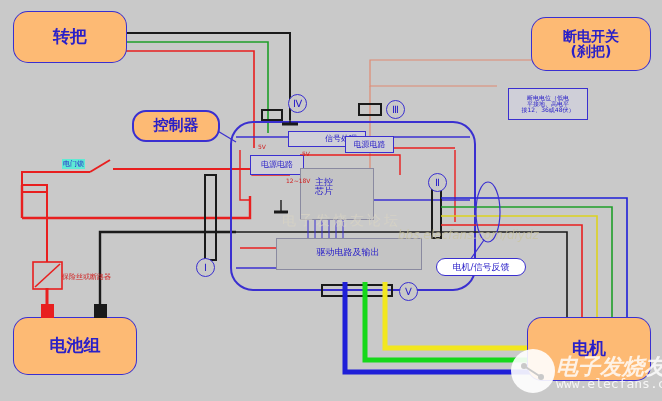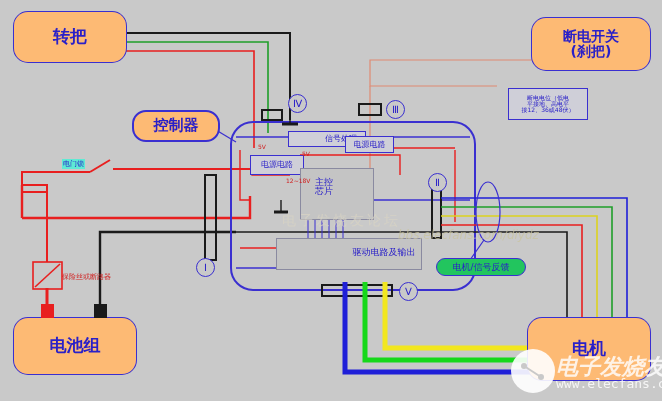--- a/index.html
+++ b/index.html
@@ -6,21 +6,21 @@
   #stage{position:relative;width:662px;height:401px;background:#c9c9c9;overflow:hidden;
          font-family:"DejaVu Sans","Liberation Sans",sans-serif;}
   svg.layer{position:absolute;left:0;top:0;width:662px;height:401px;}
   .lbl{position:absolute;color:#2a20c8;white-space:nowrap;}
   .boxlbl{position:absolute;border:2px solid #3a2fd0;border-radius:14px;background:#fdba74;
           color:#2a20c8;display:flex;align-items:center;justify-content:center;text-align:center;
           font-weight:bold;line-height:1.05;}
   .tinybox{position:absolute;border:1px solid #3a2fd0;background:#cfcfd8;color:#2a20c8;
            display:flex;align-items:center;justify-content:center;text-align:center;line-height:1.0;}
   .plainbox{position:absolute;border:1px solid #8a8aa0;background:#c4c4c4;}
-  .pill{position:absolute;border:1px solid #3a2fd0;border-radius:9px;background:#22c55e;
+  .pill{position:absolute;border:1px solid #3a2fd0;border-radius:9px;background:#ffffff;
         color:#2a20c8;display:flex;align-items:center;justify-content:center;white-space:nowrap;}
   .rn{position:absolute;width:17px;height:17px;border:1px solid #3a2fd0;border-radius:50%;
       color:#2a20c8;display:flex;align-items:center;justify-content:center;font-size:10px;
       font-family:"Liberation Serif",serif;background:#c9c9c9;}
   .title{position:absolute;color:#2a20c8;font-weight:bold;font-style:italic;
          font-family:"DejaVu Serif","Liberation Serif",serif;}
   .vtxt{position:absolute;color:#d02020;font-size:6px;white-space:nowrap;}
   .wm{position:absolute;color:#fff;opacity:.82;white-space:nowrap;pointer-events:none;}
   .wmfaint{position:absolute;color:#d9d4c4;opacity:.72;white-space:nowrap;}
 </style>
@@ -145,21 +145,21 @@
   <div class="tinybox" style="left:250px;top:155px;width:52px;height:18px;font-size:8px;">电源电路</div>
 
 
   <div class="plainbox" style="left:300px;top:168px;width:72px;height:50px;"></div>
   <div style="position:absolute;left:300px;top:178px;width:48px;color:#2a20c8;font-size:9px;text-align:center;line-height:1.05;">
     <div>主控</div>
     <div>芯片</div>
   </div>
 
   <div class="plainbox" style="left:276px;top:238px;width:144px;height:30px;"></div>
-  <div style="position:absolute;left:276px;top:246px;width:144px;color:#2a20c8;font-size:9px;text-align:center;padding-left:36px;">驱动电路及输出</div>
+  <div style="position:absolute;left:276px;top:246px;width:144px;color:#2a20c8;font-size:9px;text-align:center;">驱动电路及输出</div>
 
   <div class="vtxt" style="left:258px;top:143px;">5V</div>
   <div class="vtxt" style="left:302px;top:150px;">5V</div>
   <div class="vtxt" style="left:286px;top:177px;">12~18V</div>
 
   <div class="lbl" style="left:62px;top:159px;font-size:7px;background:#5eead4;padding:0 1px;">电门锁</div>
 
   <div class="lbl" style="left:62px;top:272px;font-size:7px;color:#d02020;">保险丝或断路器</div>
 
   <div class="pill" style="left:436px;top:258px;width:88px;height:16px;font-size:9px;">电机/信号反馈</div>

